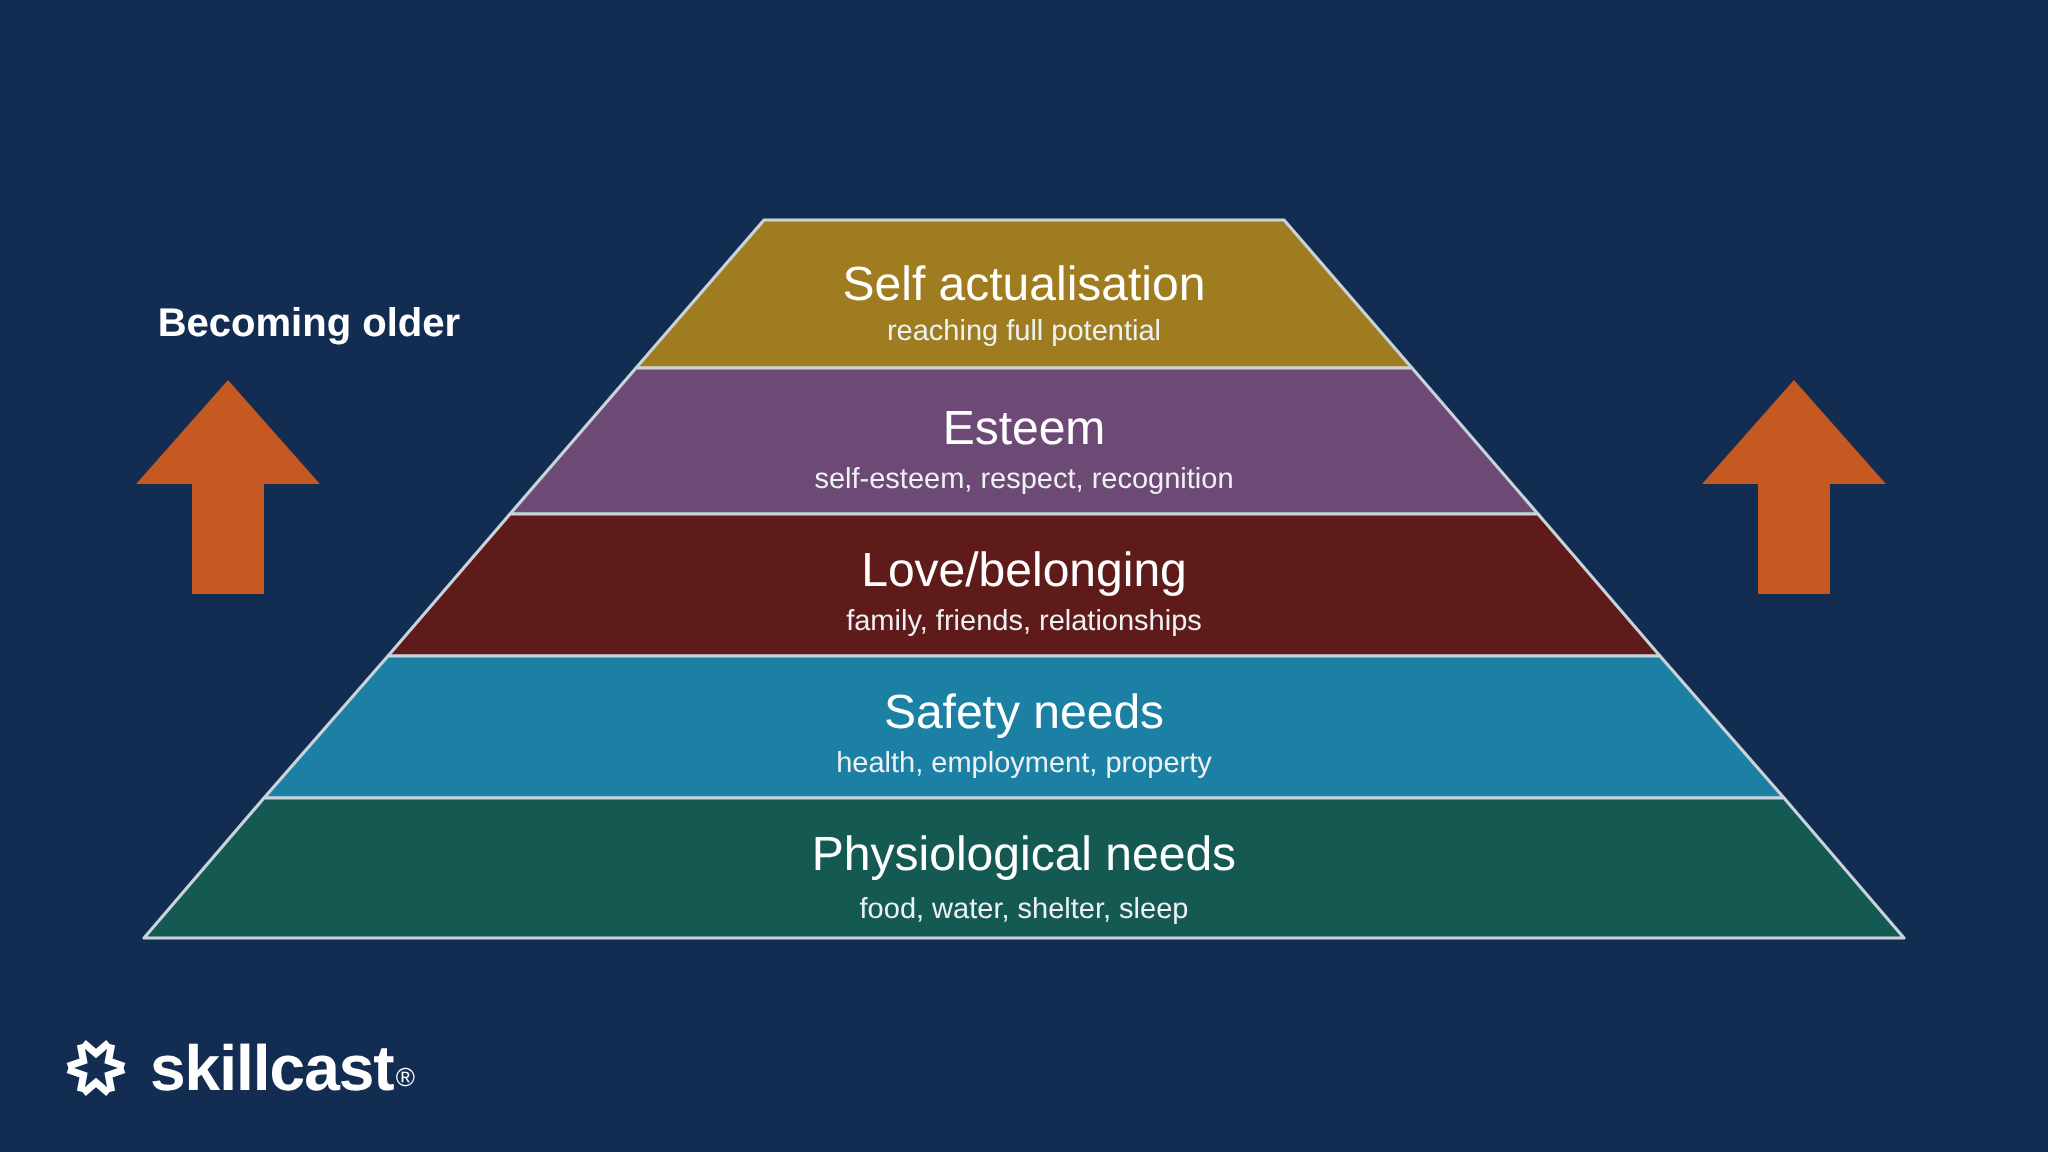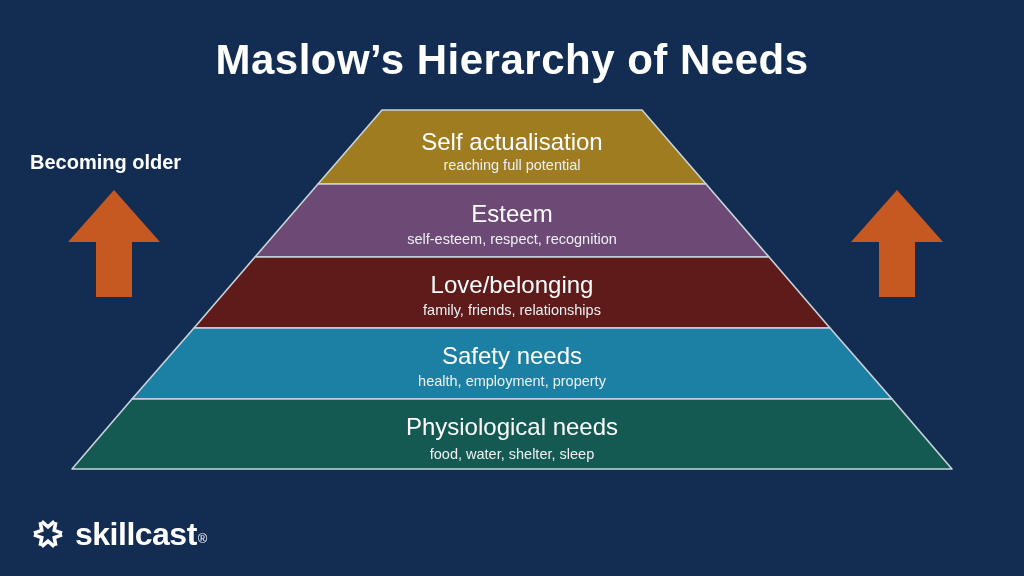--- a/index.html
+++ b/index.html
@@ -11,21 +11,21 @@
     font-family:"Liberation Sans",sans-serif;
     -webkit-font-smoothing:antialiased;
   }
   .title{
     position:absolute;top:36px;left:0;right:0;margin:0;
     text-align:center;color:#ffffff;
     font-size:42px;font-weight:700;letter-spacing:0.5px;
   }
   .layer-svg{position:absolute;left:0;top:0;}
   .side-label{
-    position:absolute;width:200px;text-align:left;
+    position:absolute;width:200px;text-align:right;
     color:#ffffff;font-weight:700;font-size:20px;
   }
   .side-label.left{left:30px;top:151px;}
   .side-label.right{left:793px;top:151px;}
   .lvl-title{
     fill:#ffffff;font-size:24px;font-weight:400;
     font-family:"Liberation Sans",sans-serif;
   }
   .lvl-sub{
     fill:#eef1f3;font-size:14.5px;font-weight:400;
@@ -40,21 +40,20 @@
   }
   .logo-reg{
     font-size:13px;font-weight:400;position:relative;top:-2px;left:1px;
   }
 </style>
 </head>
 <body>
 
 <div class="slide">
 
-  <h1 class="title">Maslow’s Hierarchy of Needs</h1>
 
   <svg class="layer-svg" width="1024" height="576" viewBox="0 0 1024 576">
 
     <g stroke="#c9d3da" stroke-width="1.6" stroke-linejoin="round">
       <polygon points="382,110 642,110 706,184 318,184" fill="#9e7c1f"></polygon>
       <polygon points="318,184 706,184 769,257 255,257" fill="#6c4a75"></polygon>
       <polygon points="255,257 769,257 830,328 194,328" fill="#5f1a1a"></polygon>
       <polygon points="194,328 830,328 892,399 132,399" fill="#1c80a4"></polygon>
       <polygon points="132,399 892,399 952,469 72,469" fill="#155a52"></polygon>
     </g>

